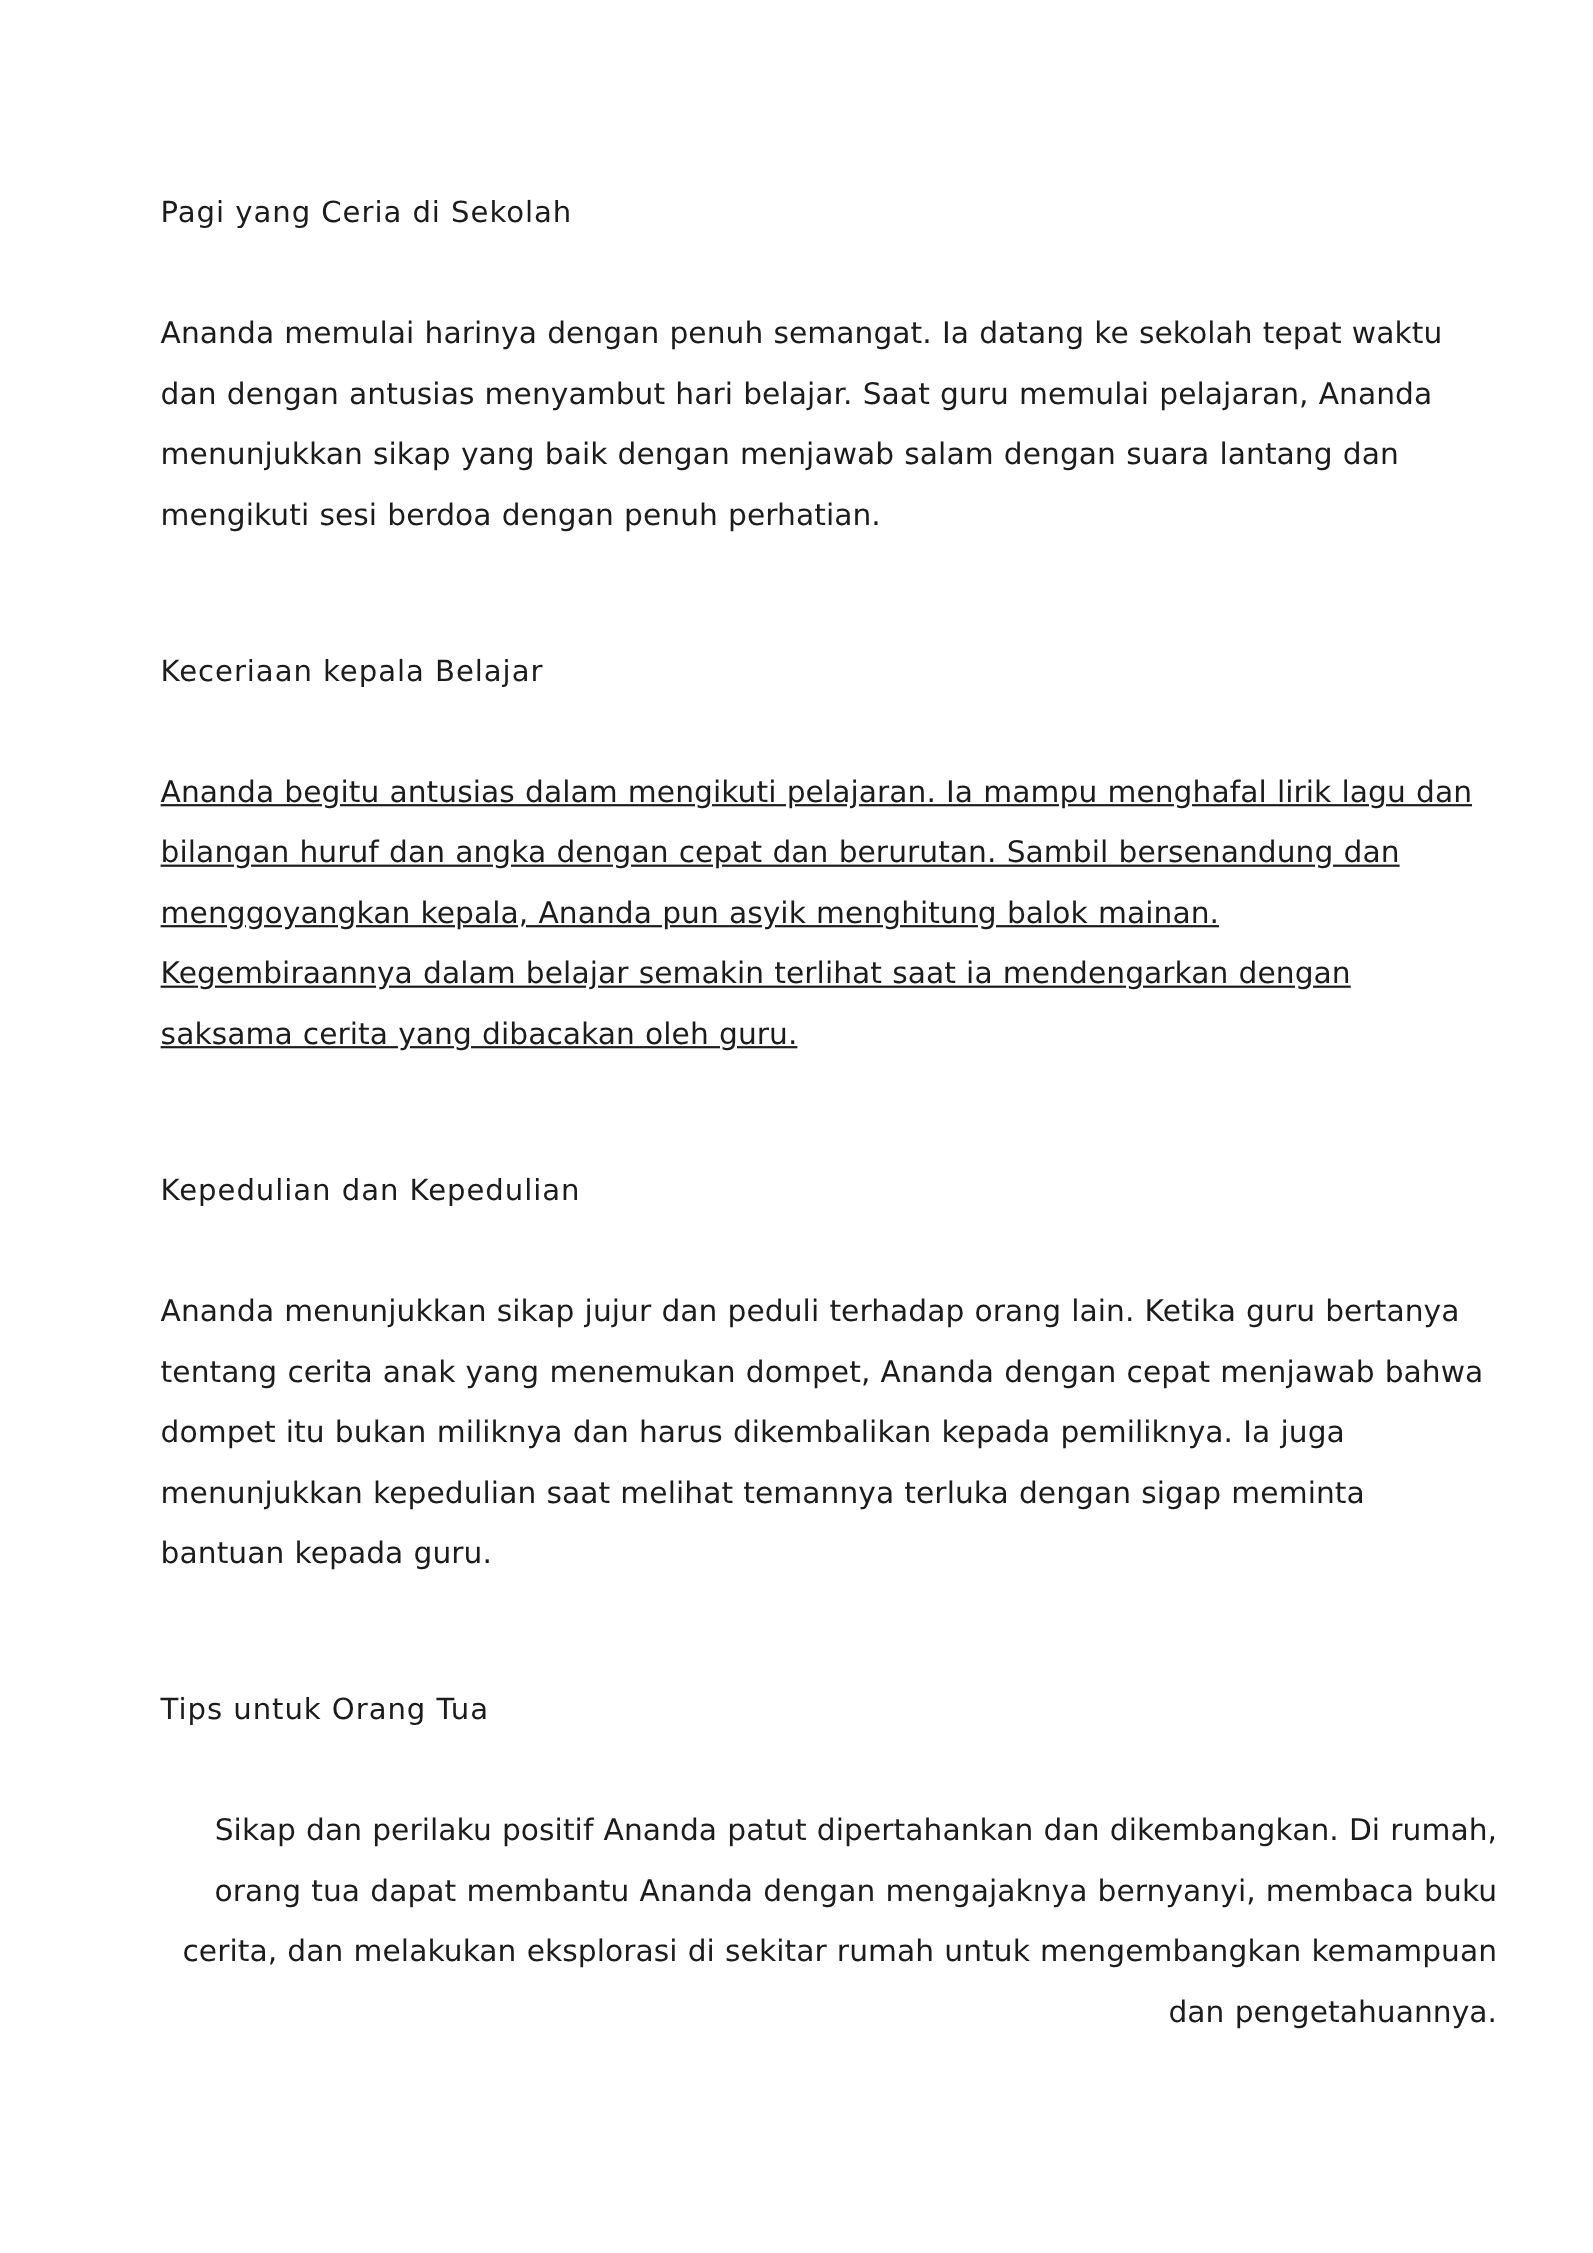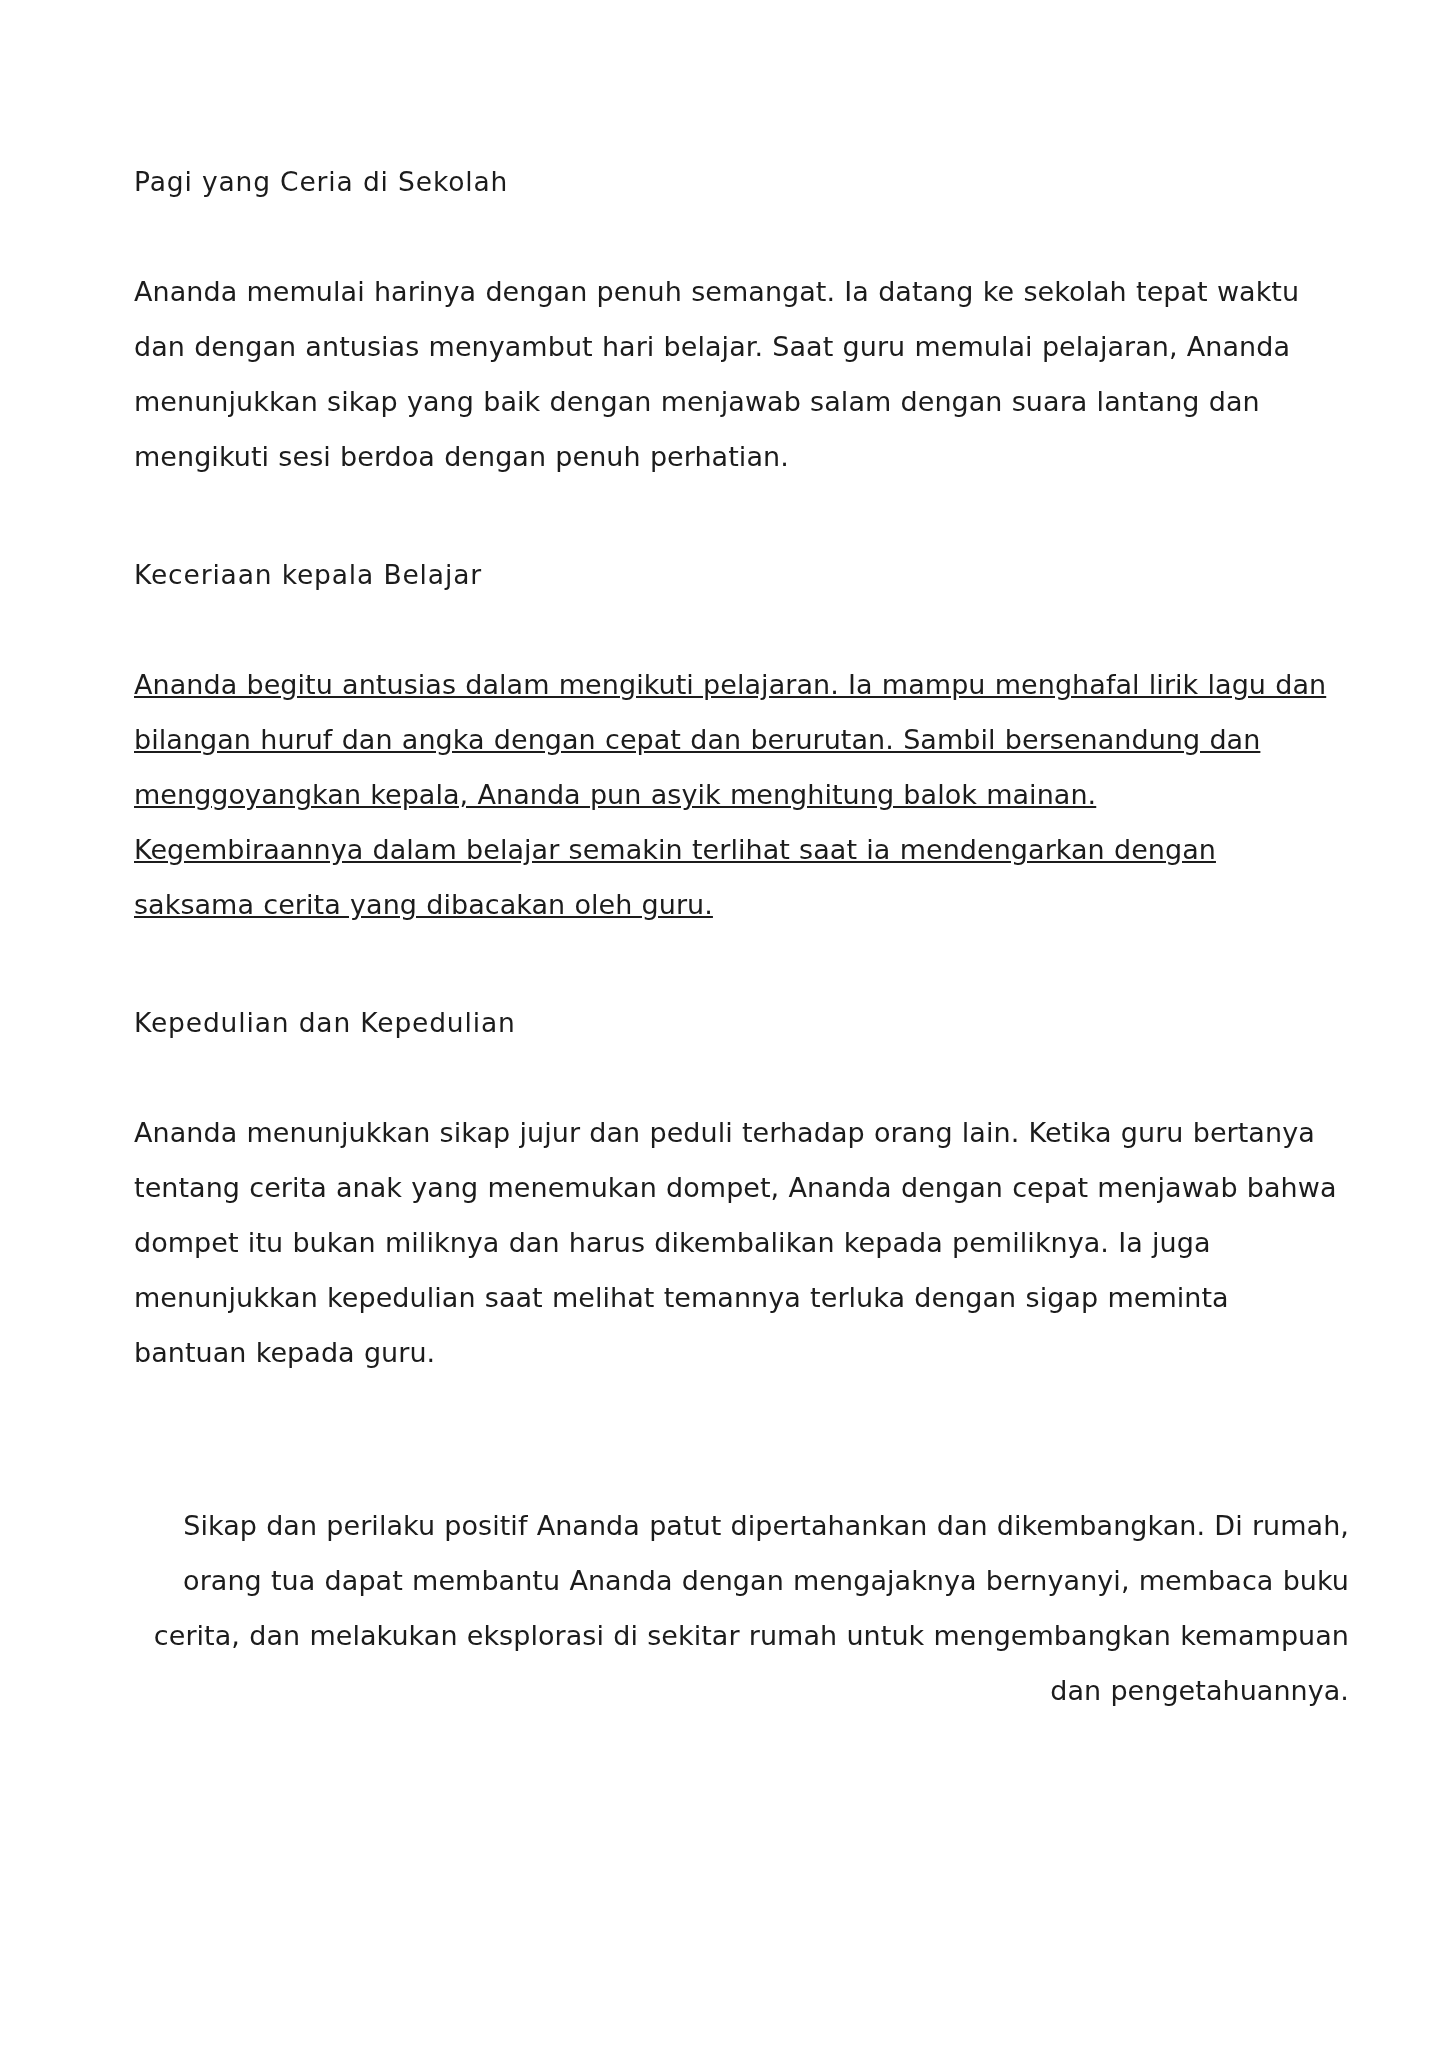--- a/index.html
+++ b/index.html
@@ -22,21 +22,21 @@
     background: #ffffff;
     box-sizing: border-box;
     padding: 150px 108px 0 130px;
   }
 
   .doc-body {
     width: 1215px;
   }
 
   .block {
-    margin: 4px;
+    margin: 16px;
   }
 
   .heading {
     font-size: 26.5px;
     font-weight: 400;
     line-height: 55px;
     letter-spacing: 0.85px;
     color: #1c1c1c;
     margin: 0;
     white-space: nowrap;
@@ -88,18 +88,19 @@
 
     <div class="block">
       <p class="heading">Kepedulian dan Kepedulian</p>
       <div class="gap"></div>
       <p class="para p3">Ananda menunjukkan sikap jujur dan peduli terhadap orang lain. Ketika guru bertanya tentang cerita anak yang menemukan dompet, Ananda dengan cepat menjawab bahwa dompet itu bukan miliknya dan harus dikembalikan kepada pemiliknya. Ia juga menunjukkan kepedulian saat melihat temannya terluka dengan sigap meminta bantuan kepada guru.</p>
     </div>
 
     <div class="gap"></div>
 
     <div class="block">
+      <p class="heading">Tips untuk Orang Tua</p>
       <div class="gap"></div>
       <p class="para p4">Sikap dan perilaku positif Ananda patut dipertahankan dan dikembangkan. Di rumah, orang tua dapat membantu Ananda dengan mengajaknya bernyanyi, membaca buku cerita, dan melakukan eksplorasi di sekitar rumah untuk mengembangkan kemampuan dan pengetahuannya.</p>
     </div>
 
   </div>
 </div>
 
 </body></html>

